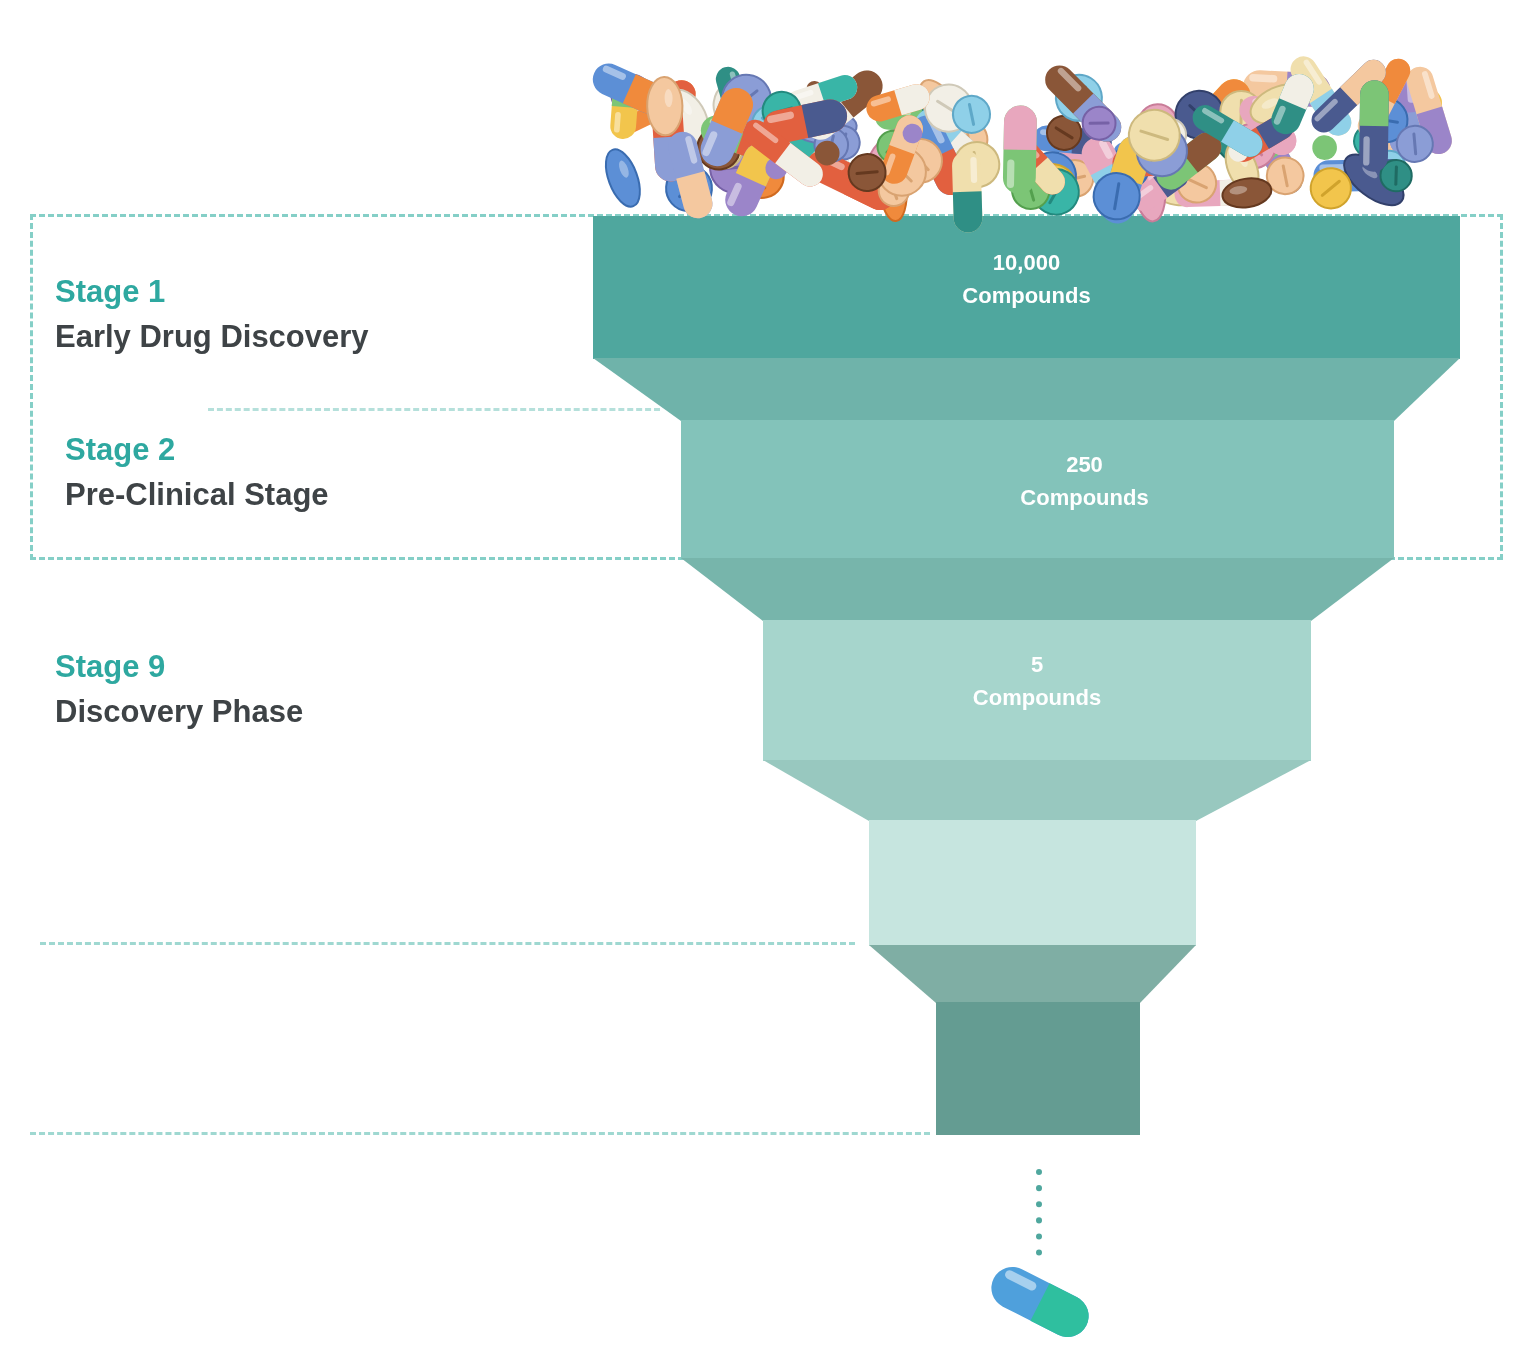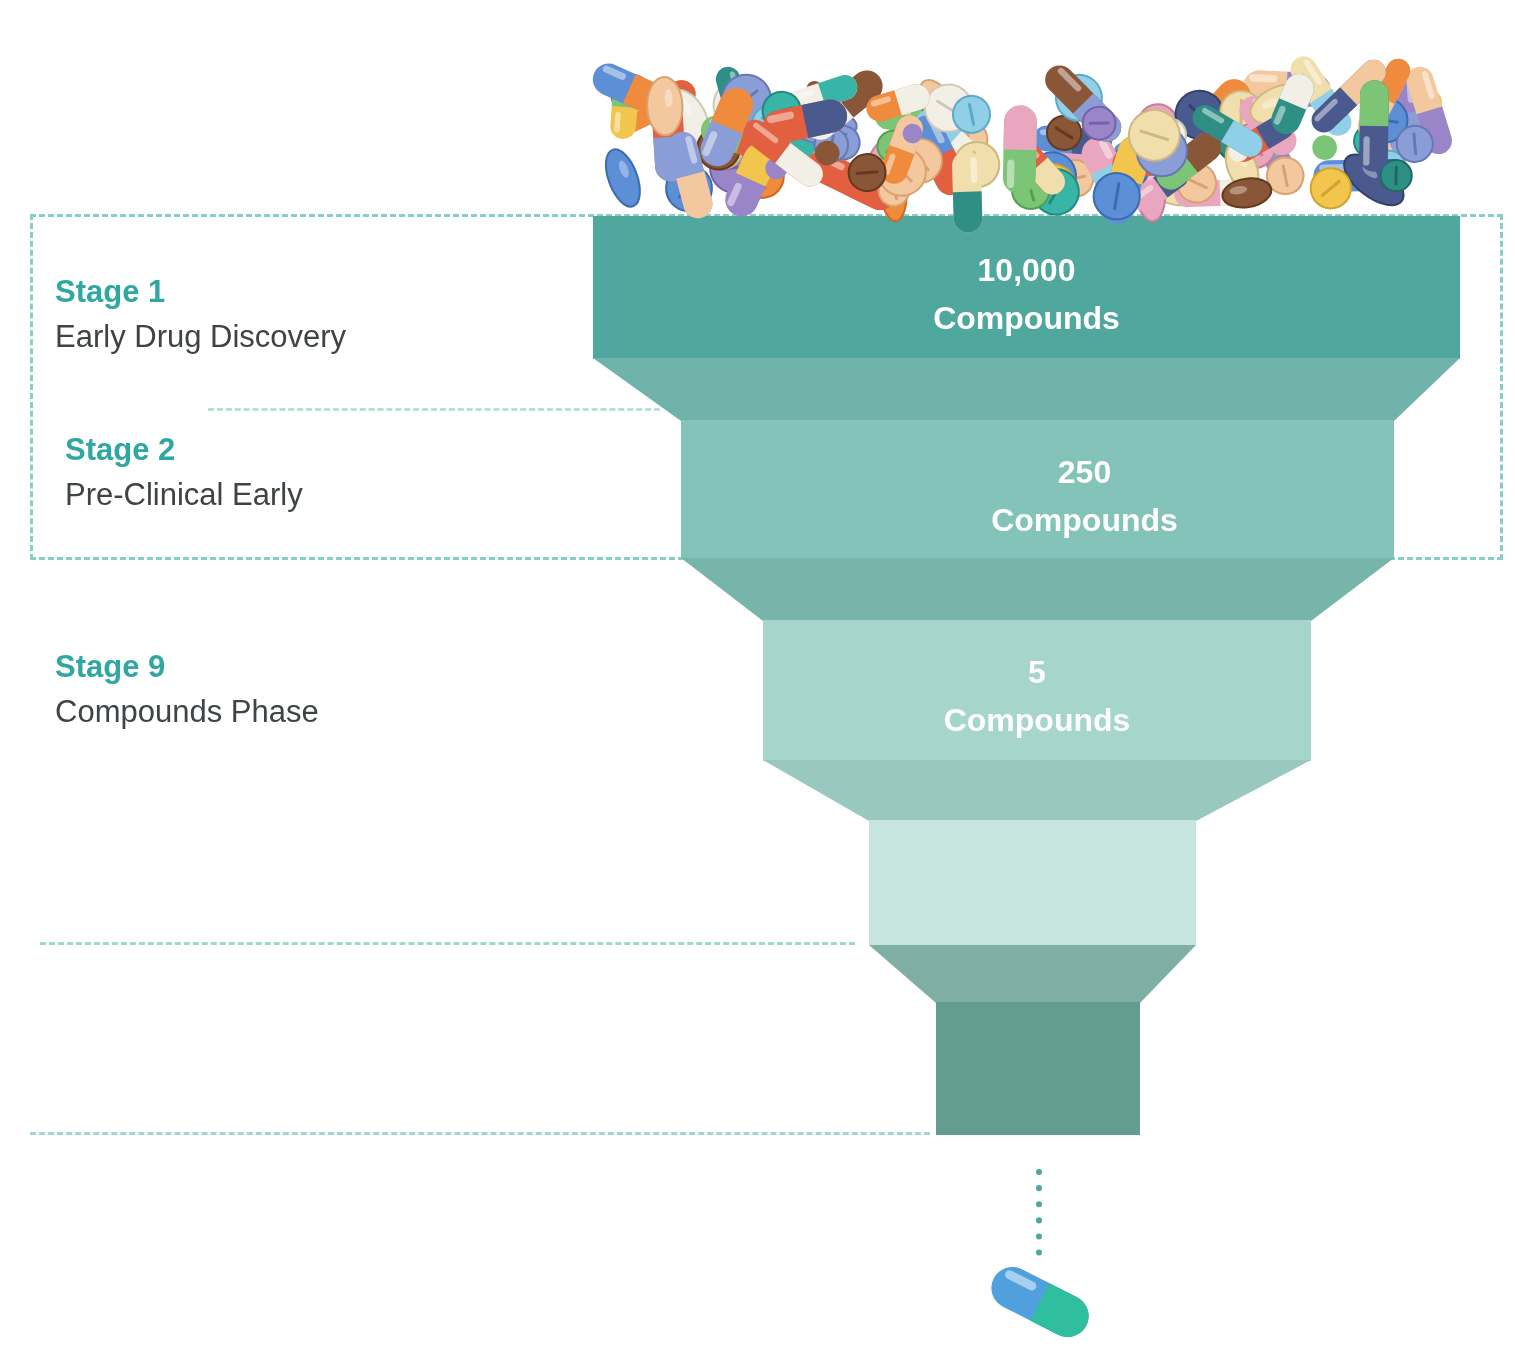--- a/index.html
+++ b/index.html
@@ -9,24 +9,24 @@
   .decor { position:absolute; z-index:1; }
   .dashed-box { left:30px; top:214px; width:1473px; height:346px; border:3px dashed #85CFC7; }
   .dash-mid   { left:208px; top:408px; width:452px; height:0; border-top:3px dashed #B5E0DB; }
   .dash-reg-top { left:40px; top:942px; width:815px; height:0; border-top:3px dashed #9FD8D1; }
   .dash-reg-bot { left:30px; top:1132px; width:900px; height:0; border-top:3px dashed #9FD8D1; }
 
   svg.layer { position:absolute; inset:0; width:100%; height:100%; z-index:2; }
 
   .stage-block { position:absolute; left:55px; z-index:3; }
   .stage-title { font-size:31px; font-weight:700; color:#2EA8A0; line-height:1.45; }
-  .stage-sub   { font-size:31px; font-weight:400; color:#3E4346; line-height:1.45; }
+  .stage-sub   { font-size:31px; font-weight:700; color:#3E4346; line-height:1.45; }
 
   .band-text { position:absolute; z-index:3; text-align:center; color:#ffffff;
-               font-weight:700; font-size:32px; line-height:1.5; }
+               font-weight:700; font-size:22px; line-height:1.5; }
 </style>
 </head>
 <body>
 
 <div class="canvas">
 
   <div class="decor dashed-box"></div>
   <div class="decor dash-mid"></div>
   <div class="decor dash-reg-top"></div>
   <div class="decor dash-reg-bot"></div>
@@ -551,25 +551,25 @@
       <rect x="-44" y="-15" width="34" height="9" rx="4.5" fill="#ffffff" opacity="0.5"></rect>
     </g>
   </svg>
 
   <div class="stage-block" style="top:270px;">
     <div class="stage-title">Stage 1</div>
     <div class="stage-sub">Early Drug Discovery</div>
   </div>
   <div class="stage-block" style="top:428px;margin-left:10px;">
     <div class="stage-title">Stage 2</div>
-    <div class="stage-sub">Pre-Clinical Early</div>
+    <div class="stage-sub">Pre-Clinical Stage</div>
   </div>
   <div class="stage-block" style="top:645px;">
     <div class="stage-title">Stage 9</div>
-    <div class="stage-sub">Compounds Phase</div>
+    <div class="stage-sub">Discovery Phase</div>
   </div>
 
   <div class="band-text" style="left:593px; top:246px; width:867px;">
     <div>10,000</div>
     <div>Compounds</div>
   </div>
   <div class="band-text" style="left:681px; top:448px; width:767px;padding-left:40px;">
     <div>250</div>
     <div>Compounds</div>
   </div>

